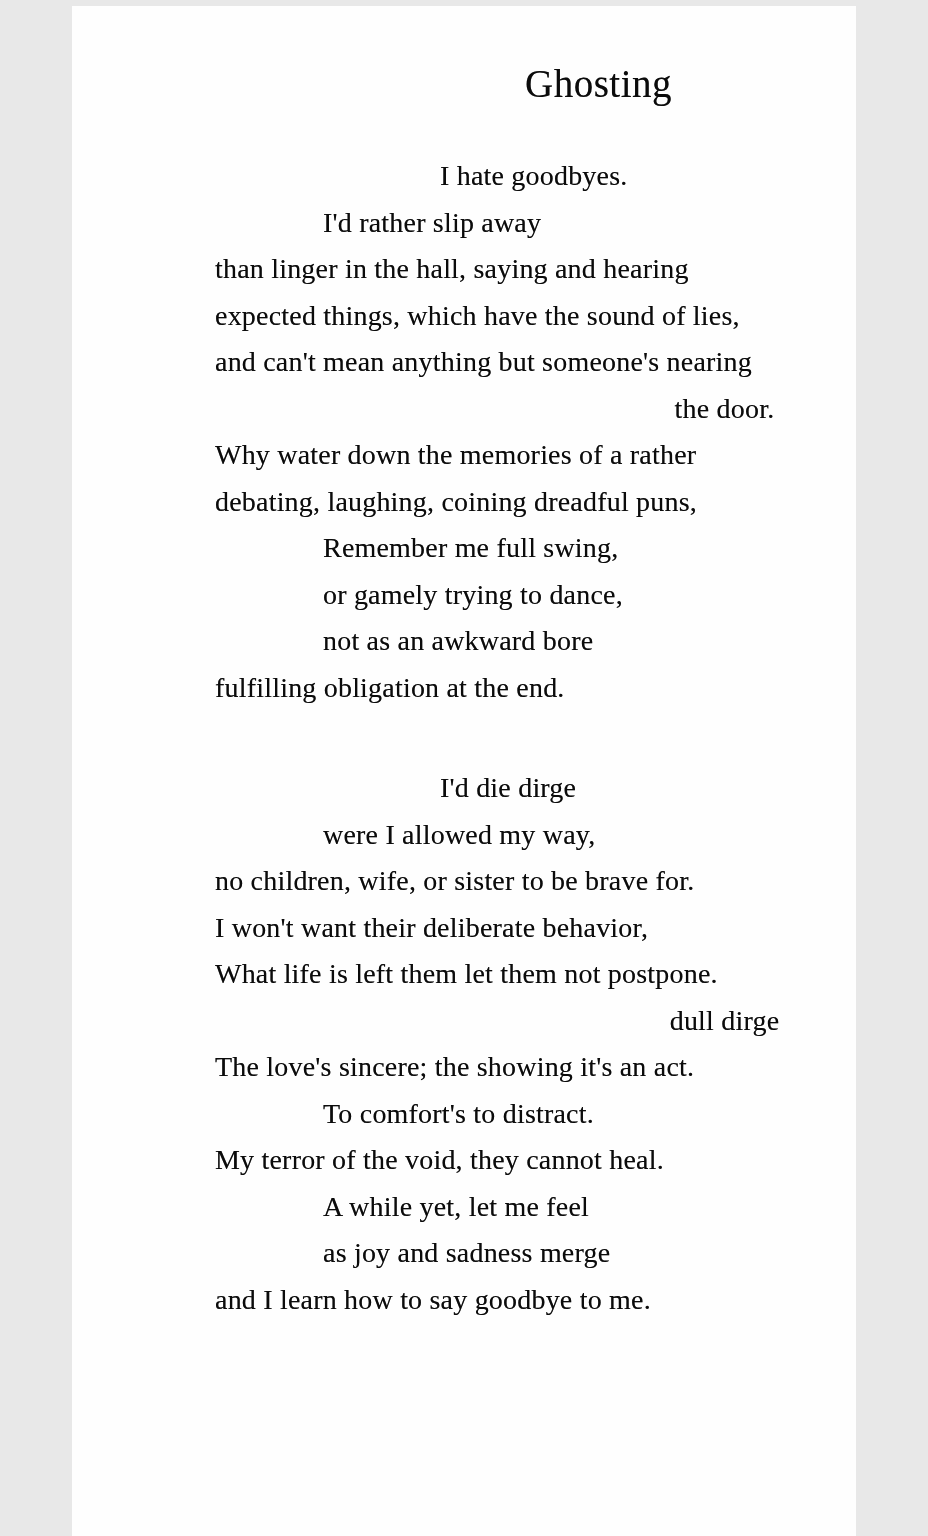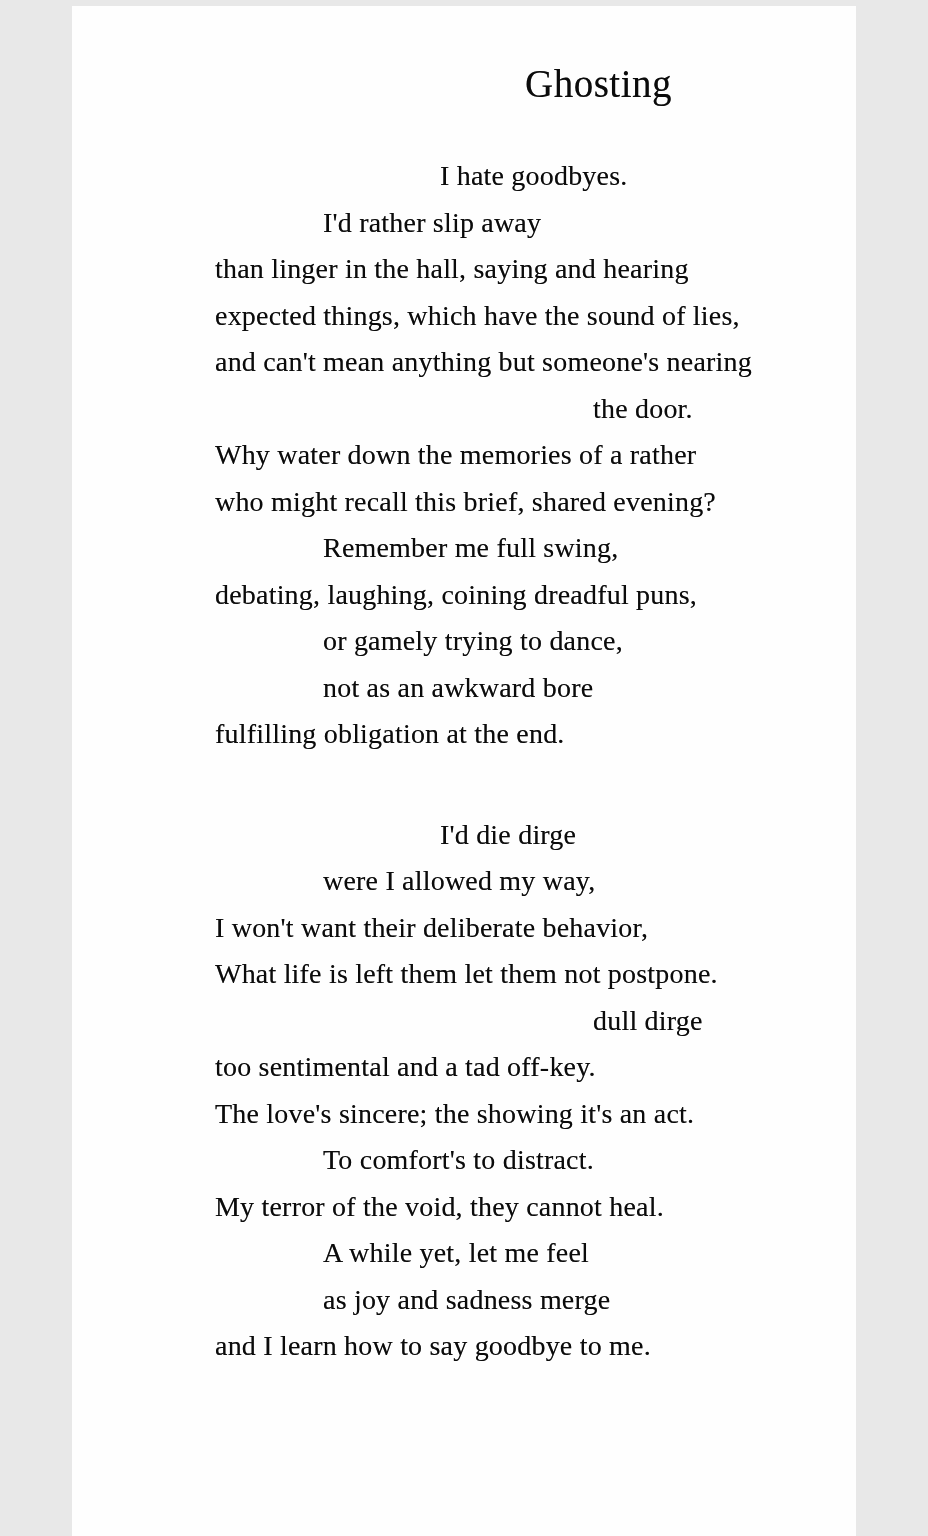--- a/index.html
+++ b/index.html
@@ -41,51 +41,50 @@
   .line {
     font-size: 28px;
     line-height: 46.5px;
     white-space: pre;
     letter-spacing: 0.2px;
     text-shadow: 0 0 0.6px rgba(0,0,0,0.45);
   }
   .indent-0 { margin-left: 143px; }
   .indent-1 { margin-left: 251px; }
   .indent-2 { margin-left: 368px; }
-  .indent-3 { margin-left: 521px; }
+  .indent-3 { margin-left: 521px; text-align: center; }
 </style>
 </head>
 <body>
 
 <div class="page">
   <div class="poem-wrap">
     <h1 class="title">Ghosting</h1>
     <div id="poem-body">
         <div class="stanza">
           <div class="line indent-2">I hate goodbyes.</div>
           <div class="line indent-1">I'd rather slip away</div>
           <div class="line indent-0">than linger in the hall, saying and hearing</div>
           <div class="line indent-0">expected things, which have the sound of lies,</div>
           <div class="line indent-0">and can't mean anything but someone's nearing</div>
           <div class="line indent-3">the door.</div>
           <div class="line indent-0">Why water down the memories of a rather</div>
-          <div class="line indent-0">who might recall this brief, shared evening?</div>
+          <div class="line indent-0">debating, laughing, coining dreadful puns,</div>
           <div class="line indent-1">Remember me full swing,</div>
-          <div class="line indent-0">debating, laughing, coining dreadful puns,</div>
           <div class="line indent-1">or gamely trying to dance,</div>
           <div class="line indent-1">not as an awkward bore</div>
           <div class="line indent-0">fulfilling obligation at the end.</div>
         </div>
         <div class="stanza">
           <div class="line indent-2">I'd die dirge</div>
           <div class="line indent-1">were I allowed my way,</div>
+          <div class="line indent-0">no children, wife, or sister to be brave for.</div>
           <div class="line indent-0">I won't want their deliberate behavior,</div>
           <div class="line indent-0">What life is left them let them not postpone.</div>
           <div class="line indent-3">dull dirge</div>
-          <div class="line indent-0">too sentimental and a tad off-key.</div>
           <div class="line indent-0">The love's sincere; the showing it's an act.</div>
           <div class="line indent-1">To comfort's to distract.</div>
           <div class="line indent-0">My terror of the void, they cannot heal.</div>
           <div class="line indent-1">A while yet, let me feel</div>
           <div class="line indent-1">as joy and sadness merge</div>
           <div class="line indent-0">and I learn how to say goodbye to me.</div>
         </div>
       </div>
   </div>
 </div>

